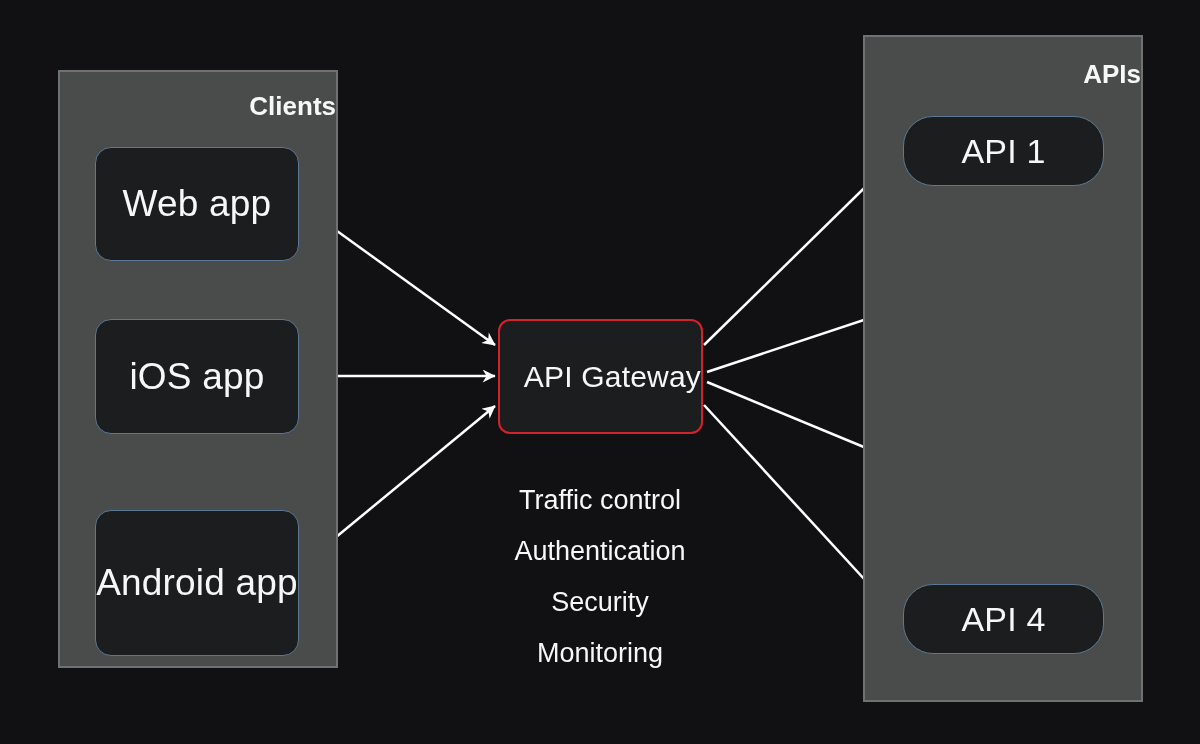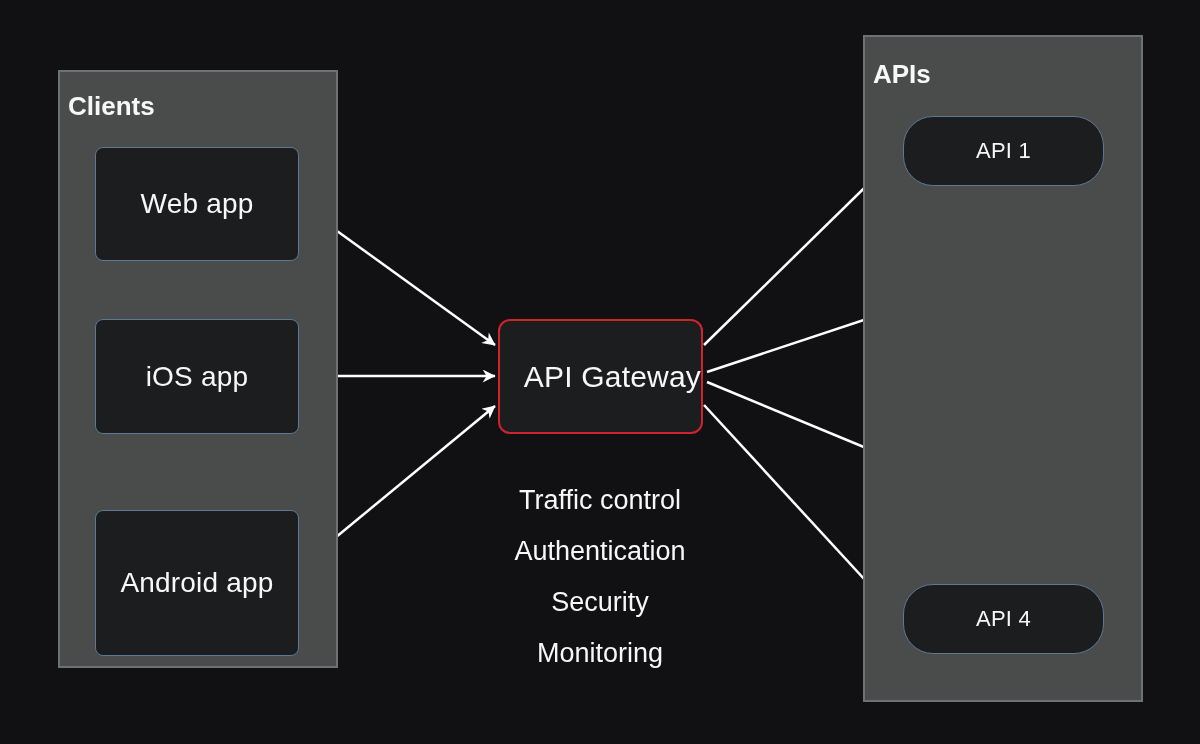--- a/index.html
+++ b/index.html
@@ -26,47 +26,46 @@
   }
   .edge{stroke:var(--arrow,#fff);stroke-width:2.5;}
   .panel{
     position:absolute;
     background:var(--panel-fill);
     border:2px solid var(--panel-border);
   }
   .panel-clients{left:58px;top:70px;width:280px;height:598px;}
   .panel-apis{left:863px;top:35px;width:280px;height:667px;}
   .panel-title{
-    text-align:left;
+    text-align:right;
     font-size:26px;font-weight:700;
     color:var(--text);
-    margin-left:8px;
   }
   .panel-clients .panel-title{margin-top:19px;}
   .panel-apis .panel-title{margin-top:22px;}
   .node{
     position:absolute;
     background:var(--node-fill);
     border:1.5px solid var(--node-border);
-    border-radius:8px;
+    border-radius:16px;
     display:flex;align-items:center;justify-content:center;
-    font-size:28px;color:var(--text);
+    font-size:37px;color:var(--text);
     letter-spacing:.2px;
   }
   .node-web-app{left:95px;top:147px;width:204px;height:114px;}
   .node-ios-app{left:95px;top:319px;width:204px;height:115px;}
   .node-android-app{left:95px;top:510px;width:204px;height:146px;}
   .node-gateway{
     left:498px;top:319px;width:205px;height:115px;
     border:2.5px solid var(--gateway-border);
     border-radius:12px;
     font-size:30px;
     justify-content:flex-end;
   }
-  .node-api{left:903px;width:201px;height:70px;border-radius:30px;font-size:22px;}
+  .node-api{left:903px;width:201px;height:70px;border-radius:30px;font-size:34px;}
   .node-api-1{top:116px;}
   .node-api-2{top:273px;}
   .node-api-3{top:428px;}
   .node-api-4{top:584px;}
   .features{
     position:absolute;
     left:400px;top:475px;width:400px;
     text-align:center;
   }
   .feature-line{

